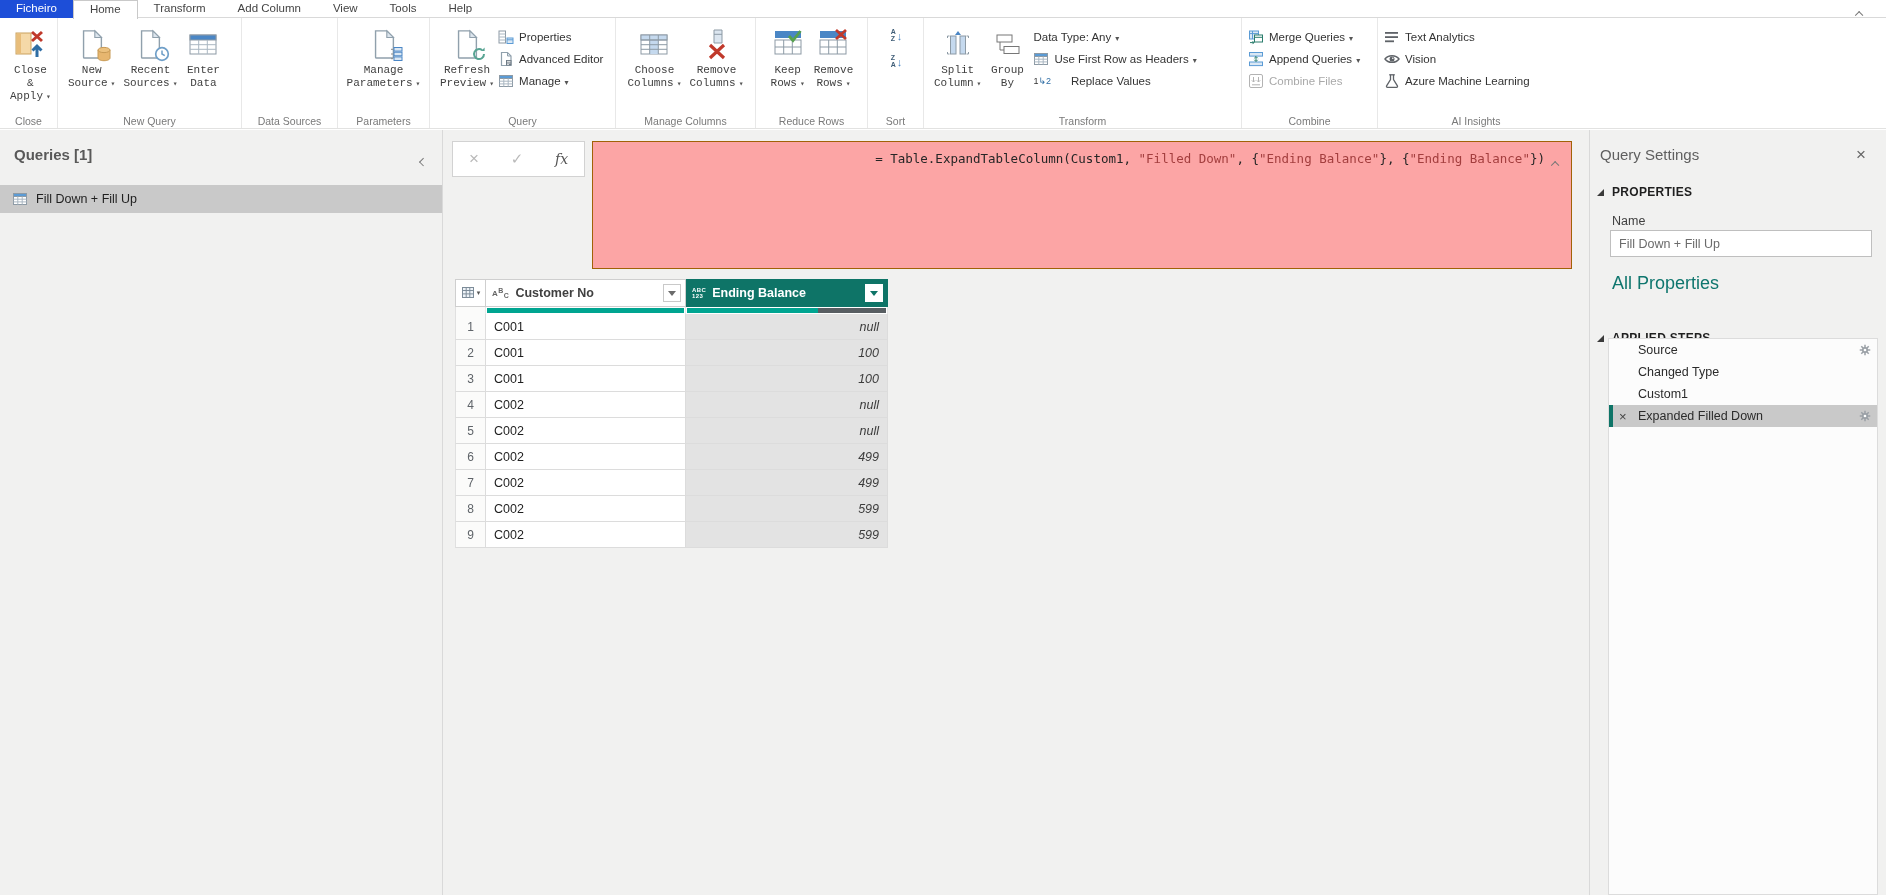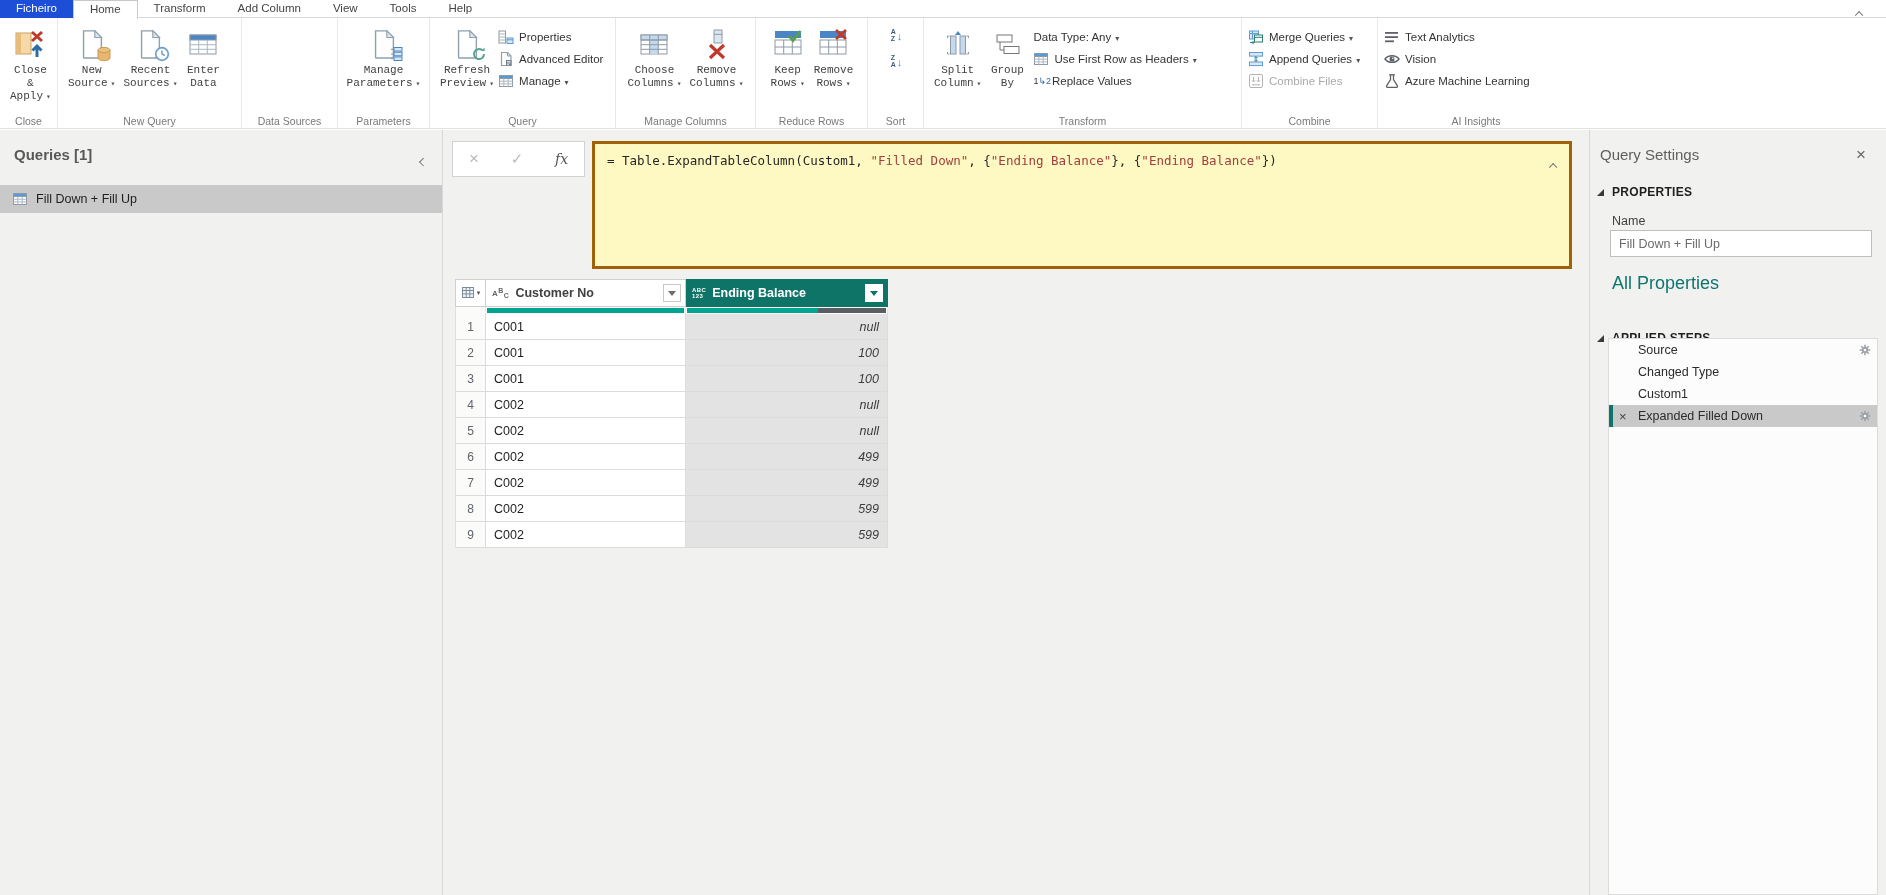--- a/index.html
+++ b/index.html
@@ -32,41 +32,41 @@
   .bl { text-align:center; font-size:11px; line-height:13px; color:#3f3f3f; white-space:pre-line; }
   .car::after { content:"▾"; font-size:8px; color:#555; margin-left:3px; }
   .rcol { display:flex; flex-direction:column; justify-content:flex-start; padding-top:3px; }
   .rrow { display:flex; align-items:center; height:22px; font-size:11.5px; color:#333; white-space:nowrap; cursor:default; }
   .rrow .i16 { margin-right:5px; }
   .rrow.disabled, .rrow.disabled .rl { color:#a9a9a9; }
   .car-s::after { content:"▾"; font-size:8px; color:#555; margin-left:4px; }
   .sortbtn { display:flex; align-items:center; height:20px; margin:2px 0 4px 2px; cursor:default; }
   .sletters { font-size:7px; line-height:7px; font-weight:bold; color:#3f5d77; white-space:pre-line; }
   .sarrow::after { content:"↓"; font-size:11px; color:#4a86c5; margin-left:1px; }
-  .repl12 { font-size:9px; color:#333; margin-right:1px; }
+  .repl12 { font-size:9px; color:#333; margin-right:20px; }
   .repl12 .r2 { color:#2e6da4; }
   
   .content { position:absolute; top:130px; left:0; right:0; bottom:0; background:#f1f1f0; }
   
   .qpanel { position:absolute; left:0; top:0; bottom:0; width:443px; background:#f1f1f0;
             border-right:1px solid #d9d9d9; }
   .qpanel-title { position:absolute; left:14px; top:16px; font-size:15px; color:#595959;font-weight:bold; }
   .qpanel-collapse { position:absolute; right:16px; top:21px; }
   .qitem { position:absolute; left:0; top:55px; width:100%; height:28px; background:#c9c9c9;
            display:flex; align-items:center; padding-left:12px; cursor:default; }
   .qitem-label { font-size:12.5px; color:#1f1f1f; margin-left:8px; }
   
   .main { position:absolute; left:444px; top:0; bottom:0; width:1134px; background:#f1f1f0; }
   .fb-buttons { position:absolute; left:8px; top:11px; width:133px; height:36px; background:#fff;
                 border:1px solid #d2d2d2; display:flex; align-items:center; justify-content:space-around; }
   .fb-x { color:#b9b9b9; font-size:17px; } .fb-check { color:#b9b9b9; font-size:15px; }
   .fb-fx { color:#555; font-size:14px; font-family:"DejaVu Serif", serif; font-style:italic; }
-  .fb-input { position:absolute; left:148px; top:11px; width:980px; height:128px; background:#fef9c3;
-              border:3px solid #a16207; padding:9px 26px 0 12px;
-              font-family:"DejaVu Sans Mono", monospace; font-size:12.5px; color:#262626; }
+  .fb-input { position:absolute; left:148px; top:11px; width:980px; height:128px; background:#fca5a5;
+              border:1px solid #a16207; padding:9px 26px 0 12px;
+              font-family:"DejaVu Sans Mono", monospace; font-size:12.5px; color:#262626;text-align:right; }
   .seg-code { color:#262626; } .seg-string { color:#a33e3e; }
   .fb-expand { position:absolute; right:13px; top:14px; }
   
   .tbl { position:absolute; left:11px; top:149px; width:433px; }
   .trow, .thead, .qrow { display:flex; }
   .thead { height:28px; }
   .th { background:#fff; border:1px solid #cfcfcf; border-left:none; display:flex; align-items:center; }
   .th.corner { width:31px; border-left:1px solid #cfcfcf; justify-content:center; }
   .th.c1 { width:200px; padding:0 4px 0 6px; }
   .th.c2 { width:202px; padding:0 4px 0 6px; background:#0e7467; border-color:#0e7467; }

